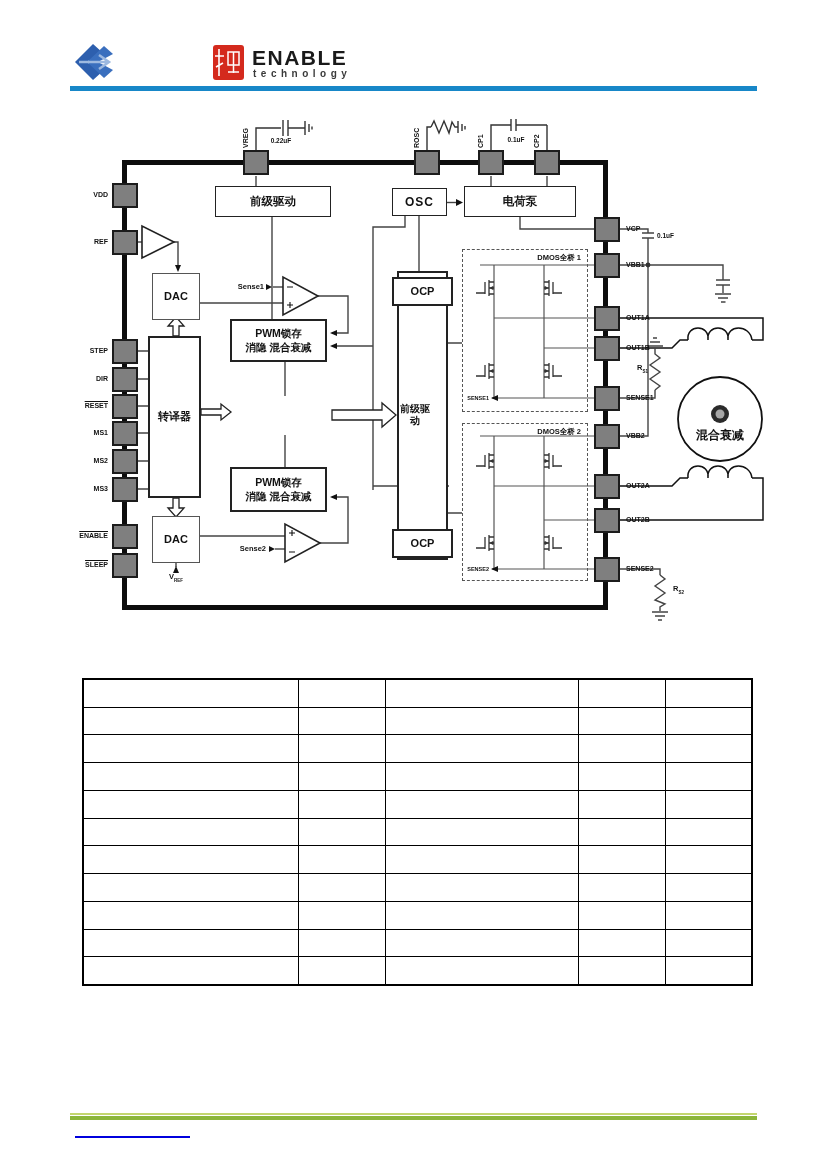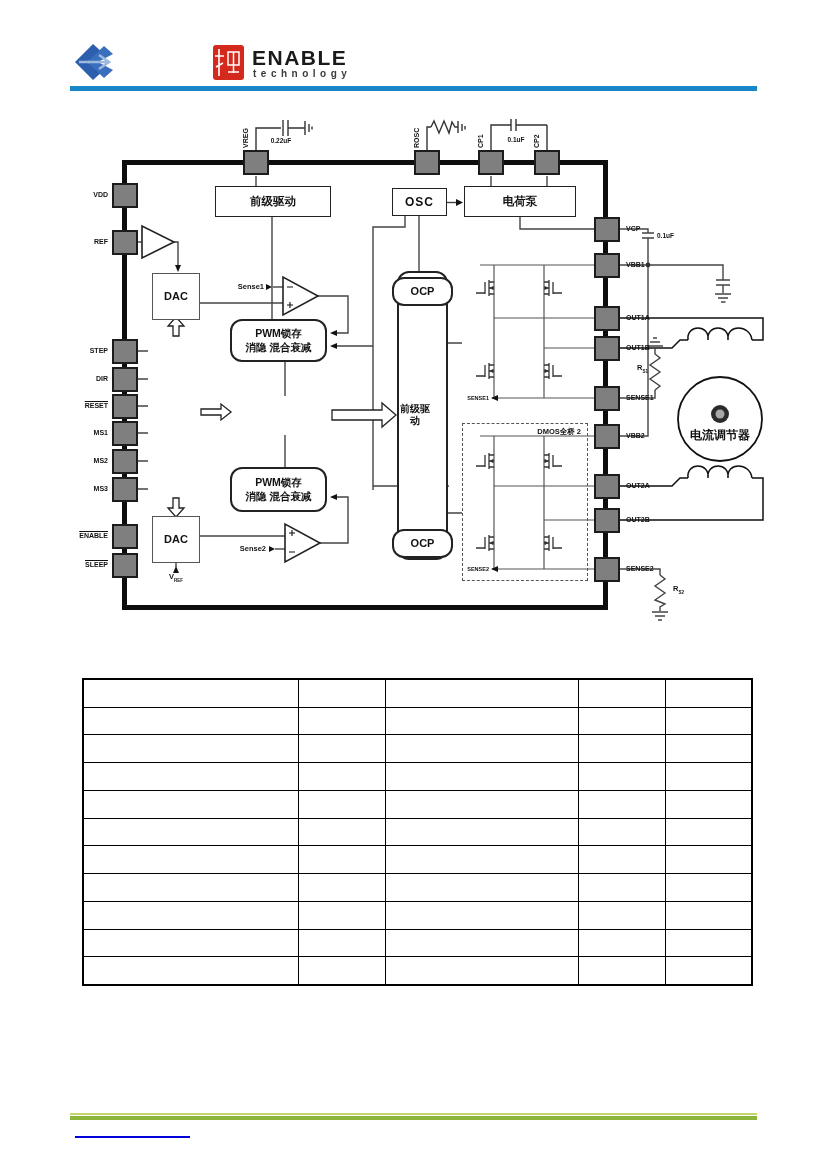--- a/index.html
+++ b/index.html
@@ -8,21 +8,21 @@
   .abs{position:absolute;box-sizing:border-box;}
   
   #brand-name{font-size:21px;font-weight:bold;color:#1a1a1a;letter-spacing:1.5px;}
   #brand-sub{font-size:10px;font-weight:bold;color:#3a3a3a;letter-spacing:4.5px;}
   #header-rule{background:#1787c8;}
   
   svg{position:absolute;left:0;top:0;z-index:1;}
   .blk{position:absolute;box-sizing:border-box;background:#fff;border:1.6px solid #222;
        display:flex;flex-direction:column;align-items:center;justify-content:center;
        text-align:center;z-index:3;font-weight:bold;color:#111;line-height:1.25;}
-  .blk.heavy{border-width:2.2px;border-radius:12px;}
+  .blk.heavy{border-width:2.2px;}
   .bridge{position:absolute;box-sizing:border-box;border:1.5px dashed #555;z-index:2;}
   .bridge .btitle{position:absolute;top:3px;right:6px;font-size:7.5px;font-weight:bold;color:#111;}
   .pin{position:absolute;width:26px;height:25px;background:#7f7f7f;border:2px solid #1c1c1c;
        box-sizing:border-box;z-index:5;}
   .pinlab{position:absolute;font-size:7px;font-weight:bold;color:#111;z-index:4;line-height:10px;}
   .pinlab.ov{text-decoration:overline;}
   .vlab{position:absolute;font-size:7px;font-weight:bold;color:#111;z-index:4;
         writing-mode:vertical-rl;transform:rotate(180deg);display:flex;align-items:center;}
   .tiny{position:absolute;font-size:6.5px;font-weight:bold;color:#111;z-index:4;line-height:9px;}
   .tiny sub{font-size:4.5px;}
@@ -200,52 +200,56 @@
   <div id="diagram" class="abs" style="left:0;top:0;width:827px;height:660px;">
 
     <div class="blk" style="left:215px;top:186px;width:116px;height:31px;font-size:11.5px;">前级驱动</div>
     <div class="blk" style="left:392px;top:188px;width:55px;height:28px;font-size:12px;letter-spacing:1px;">OSC</div>
     <div class="blk" style="left:464px;top:186px;width:112px;height:31px;font-size:11.5px;">电荷泵</div>
     <div class="blk" style="left:152px;top:273px;width:48px;height:47px;font-size:11px;border-color:#555;">DAC</div>
     <div class="blk heavy" style="left:230px;top:319px;width:97px;height:43px;font-size:10.5px;">
       <span>PWM锁存</span>
       <span>消隐 混合衰减</span>
     </div>
+    <div class="blk heavy" style="left:148px;top:336px;width:53px;height:162px;font-size:11px;">转译器</div>
     <div class="blk heavy" style="left:230px;top:467px;width:97px;height:45px;font-size:10.5px;">
       <span>PWM锁存</span>
       <span>消隐 混合衰减</span>
     </div>
     <div class="blk" style="left:152px;top:516px;width:48px;height:47px;font-size:11px;border-color:#555;">DAC</div>
 
     <div class="blk heavy" style="left:397px;top:271px;width:51px;height:289px;"></div>
     <div class="blk heavy" style="left:399px;top:402px;width:32px;height:26px;font-size:10px;border:none;z-index:4;">前级驱动</div>
     <div class="blk heavy" style="left:392px;top:277px;width:61px;height:29px;font-size:11px;z-index:4;">OCP</div>
     <div class="blk heavy" style="left:392px;top:529px;width:61px;height:29px;font-size:11px;z-index:4;">OCP</div>
 
+    <div class="bridge" style="left:462px;top:249px;width:126px;height:163px;">
+      <div class="btitle">DMOS全桥 1</div>
+    </div>
     <div class="bridge" style="left:462px;top:423px;width:126px;height:158px;">
       <div class="btitle">DMOS全桥 2</div>
     </div>
     <div class="micro" style="left:463px;top:394px;width:26px;text-align:right;">SENSE1</div>
     <div class="micro" style="left:463px;top:565px;width:26px;text-align:right;">SENSE2</div>
 
     <div class="tiny" style="left:260px;top:136px;width:42px;text-align:center;">0.22uF</div>
     <div class="tiny" style="left:498px;top:135px;width:36px;text-align:center;">0.1uF</div>
     <div class="tiny" style="left:657px;top:231px;width:34px;">0.1uF</div>
     <div class="tiny" style="left:216px;top:282px;width:48px;text-align:right;font-size:7.5px;">Sense1</div>
     <div class="tiny" style="left:218px;top:544px;width:48px;text-align:right;font-size:7.5px;">Sense2</div>
     <div class="tiny" style="left:158px;top:572px;width:36px;text-align:center;font-size:7.5px;">
       <span>V</span><sub>REF</sub>
     </div>
     <div class="tiny" style="left:620px;top:363px;width:28px;text-align:right;font-size:7.5px;">
       <span>R</span><sub>S1</sub>
     </div>
     <div class="tiny" style="left:673px;top:584px;width:30px;font-size:7.5px;">
       <span>R</span><sub>S2</sub>
     </div>
-    <div class="tiny" style="left:684px;top:431px;width:72px;text-align:center;font-size:12px;">电流调节器</div>
+    <div class="tiny" style="left:684px;top:431px;width:72px;text-align:center;font-size:12px;">混合衰减</div>
   <div class="pin" style="left: 112px; top: 183px;"></div>
       <div class="pinlab" style="left: 60px; top: 190px; width: 48px; text-align: right;">VDD</div>
       <div class="pin" style="left: 112px; top: 230px;"></div>
       <div class="pinlab" style="left: 60px; top: 237px; width: 48px; text-align: right;">REF</div>
       <div class="pin" style="left: 112px; top: 339px;"></div>
       <div class="pinlab" style="left: 60px; top: 346px; width: 48px; text-align: right;">STEP</div>
       <div class="pin" style="left: 112px; top: 367px;"></div>
       <div class="pinlab" style="left: 60px; top: 374px; width: 48px; text-align: right;">DIR</div>
       <div class="pin" style="left: 112px; top: 394px;"></div>
       <div class="pinlab ov" style="left: 60px; top: 401px; width: 48px; text-align: right;">RESET</div>

